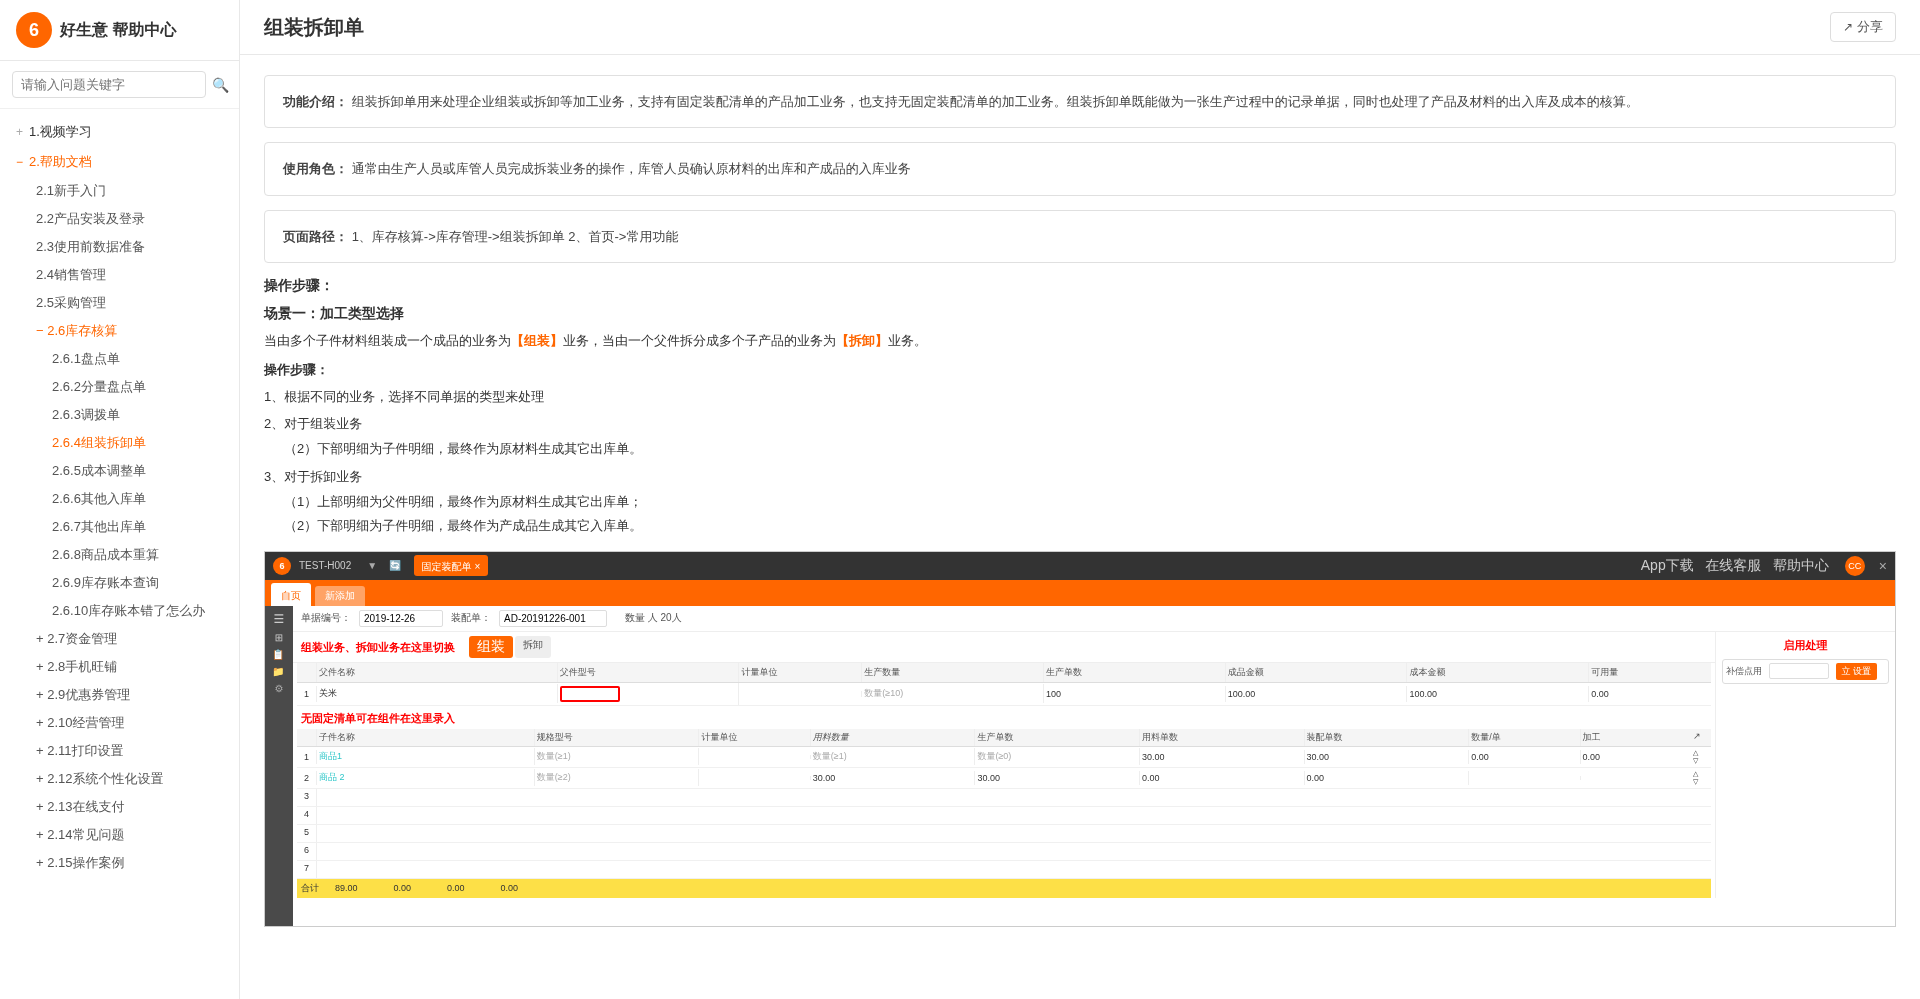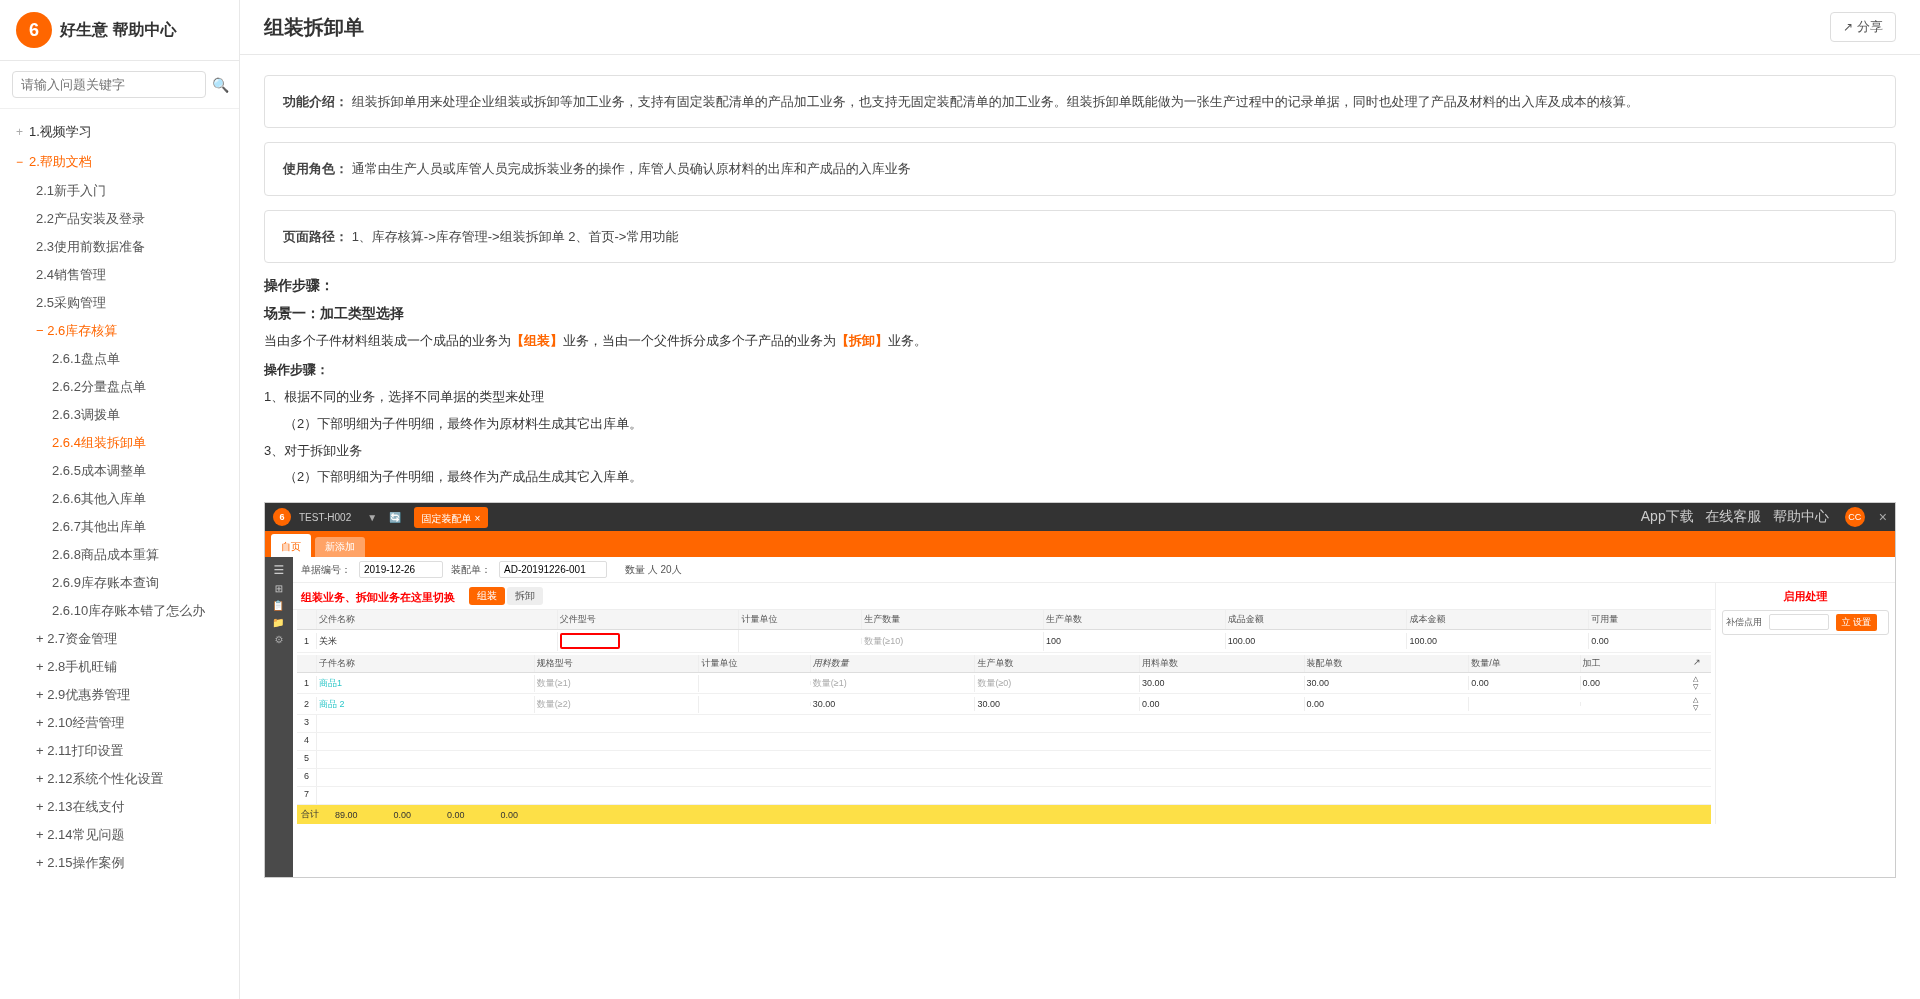--- a/index.html
+++ b/index.html
@@ -236,27 +236,31 @@
 
     <p style="font-size:13px; line-height:1.8; margin-bottom:8px;">
       当由多个子件材料组装成一个成品的业务为<span class="highlight-text">【组装】</span>业务，当由一个父件拆分成多个子产品的业务为<span class="highlight-text">【拆卸】</span>业务。
     </p>
 
     <div class="bold-text" style="font-size:13px; margin-bottom:6px;">操作步骤：</div>
 
     <div style="font-size:13px; line-height:1.8; margin-bottom:4px;">
       1、根据不同的业务，选择不同单据的类型来处理
     </div>
+    <div style="font-size:13px; line-height:1.8; margin-bottom:2px;">
+      2、对于组装业务
+    </div>
     <div style="padding-left:20px;">
       <div style="font-size:13px; line-height:1.8;">（2）下部明细为子件明细，最终作为原材料生成其它出库单。</div>
     </div>
     <div style="font-size:13px; line-height:1.8; margin-bottom:2px; margin-top:4px;">
       3、对于拆卸业务
     </div>
     <div style="padding-left:20px;">
+      <div style="font-size:13px; line-height:1.8;">（1）上部明细为父件明细，最终作为原材料生成其它出库单；</div>
       <div style="font-size:13px; line-height:1.8;">（2）下部明细为子件明细，最终作为产成品生成其它入库单。</div>
     </div>
 
     <div class="mock-screenshot" style="margin-top:14px; position:relative;">
 
       <div class="mock-header-bar">
         <div class="mock-logo-sm">6</div>
         <span style="color:#ccc; font-size:10px;">TEST-H002</span>
         <span style="color:#aaa; font-size:10px; margin-left:8px;">▼</span>
         <span style="color:#aaa; font-size:10px; margin-left:4px;">🔄</span>
@@ -302,21 +306,21 @@
 
           <div style="position:relative; display:flex;">
 
             <div style="flex:1;">
 
               <div style="padding:4px 8px; border-bottom:1px solid #eee; display:flex; align-items:center; gap:6px;">
                 <div style="position:relative; display:inline-block;">
                   <span style="color:red; font-size:11px; font-weight:bold;">组装业务、拆卸业务在这里切换</span>
                 </div>
                 <div style="display:flex; gap:2px; margin-left:8px;">
-                  <span style="background:#f60; color:#fff; padding:2px 8px; font-size:10px; border-radius:3px;">组装</span>
+                  <span style="background:#f60; color:#fff; padding:2px 8px; font-size:14px; border-radius:3px;">组装</span>
                   <span style="background:#eee; color:#555; padding:2px 8px; font-size:10px; border-radius:3px;">拆卸</span>
                 </div>
               </div>
 
               <div style="padding:0 4px;">
                 <div style="display:flex; background:#f5f5f5; border-bottom:1px solid #ddd;">
                   <div style="width:20px; padding:3px 2px; font-size:9px; border-right:1px solid #eee; text-align:center; color:#555;"></div>
                   <div style="flex:2; padding:3px 2px; font-size:9px; border-right:1px solid #eee; color:#555;">父件名称</div>
                   <div style="flex:1.5; padding:3px 2px; font-size:9px; border-right:1px solid #eee; color:#555;">父件型号</div>
                   <div style="flex:1; padding:3px 2px; font-size:9px; border-right:1px solid #eee; color:#555;">计量单位</div>
@@ -337,20 +341,21 @@
                   <div style="flex:1.5; padding:3px 2px; font-size:9px; border-right:1px solid #eee; color:#aaa;">数量(≥10)</div>
                   <div style="flex:1.5; padding:3px 2px; font-size:9px; border-right:1px solid #eee;">100</div>
                   <div style="flex:1.5; padding:3px 2px; font-size:9px; border-right:1px solid #eee;">100.00</div>
                   <div style="flex:1.5; padding:3px 2px; font-size:9px; border-right:1px solid #eee;">100.00</div>
                   <div style="flex:1; padding:3px 2px; font-size:9px;">0.00</div>
                 </div>
               </div>
 
               <div style="padding:0 4px; margin-top:2px;">
 
+                <div style="color:red; font-size:11px; font-weight:bold; padding:3px 4px;">无固定清单可在组件在这里录入</div>
                 <div style="display:flex; background:#f5f5f5; border-bottom:1px solid #ddd;">
                   <div style="width:20px; padding:2px 2px; font-size:9px; border-right:1px solid #eee; text-align:center; color:#555;"></div>
                   <div style="flex:2; padding:2px 2px; font-size:9px; border-right:1px solid #eee; color:#555;">子件名称</div>
                   <div style="flex:1.5; padding:2px 2px; font-size:9px; border-right:1px solid #eee; color:#555;">规格型号</div>
                   <div style="flex:1; padding:2px 2px; font-size:9px; border-right:1px solid #eee; color:#555;">计量单位</div>
                   <div style="flex:1.5; padding:2px 2px; font-size:9px; border-right:1px solid #eee; color:#555;font-style:italic;">用料数量</div>
                   <div style="flex:1.5; padding:2px 2px; font-size:9px; border-right:1px solid #eee; color:#555;">生产单数</div>
                   <div style="flex:1.5; padding:2px 2px; font-size:9px; border-right:1px solid #eee; color:#555;">用料单数</div>
                   <div style="flex:1.5; padding:2px 2px; font-size:9px; border-right:1px solid #eee; color:#555;">装配单数</div>
                   <div style="flex:1; padding:2px 2px; font-size:9px; border-right:1px solid #eee; color:#555;">数量/单</div>

